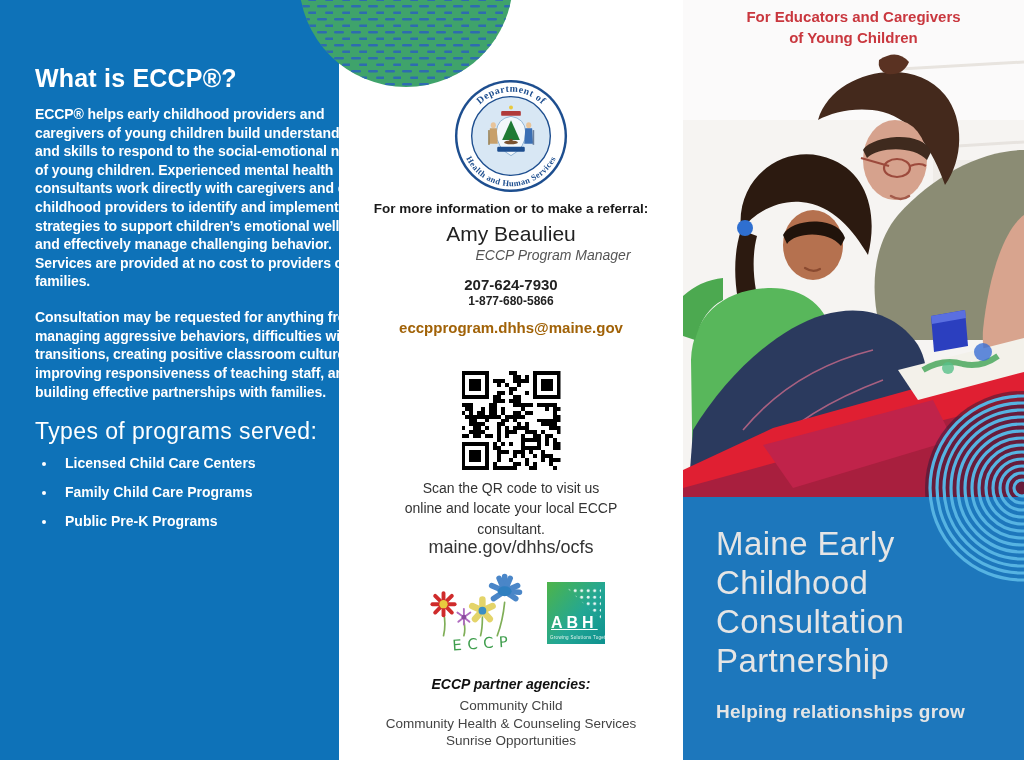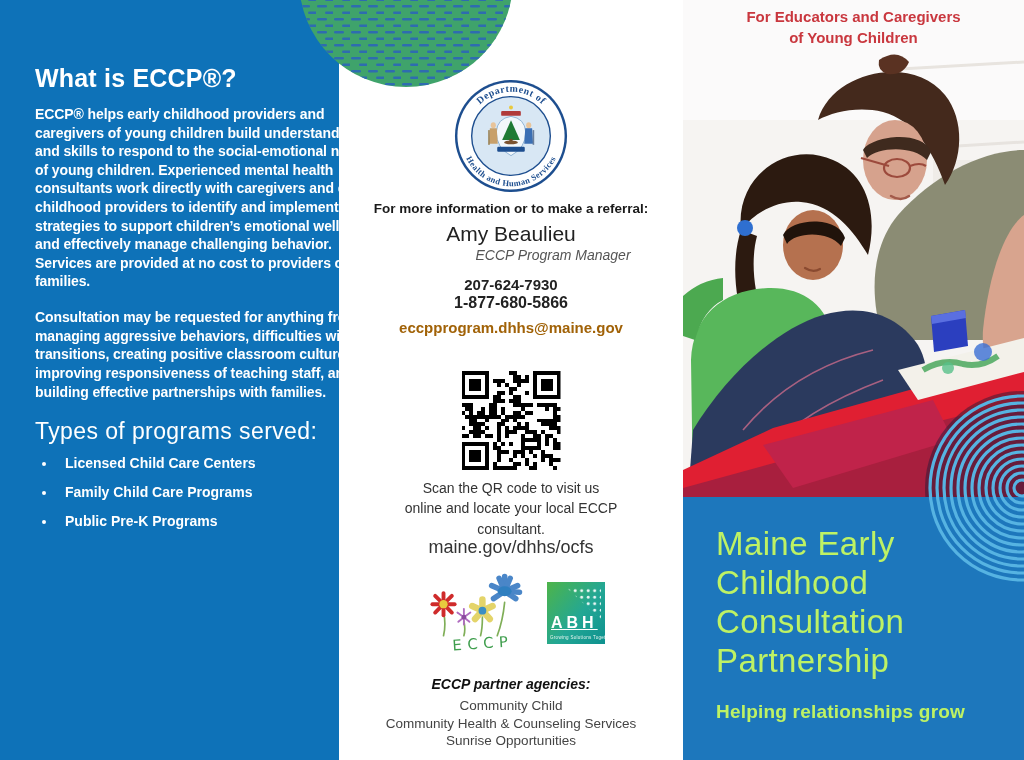--- a/index.html
+++ b/index.html
@@ -25,21 +25,21 @@
   .mid-panel{
     position:absolute;left:339px;top:0;width:344px;height:760px;background:#fff;
     text-align:center;color:#1a1a1a;z-index:1;
   }
   .mid-panel .abs{position:absolute;left:0;width:100%;}
   .seal{position:absolute;top:77px;left:50%;transform:translateX(-50%);width:118px;height:118px;}
   .referral-label{top:201px;font-size:13.5px;font-weight:bold;}
   .contact-name{top:222px;font-size:21px;font-weight:400;color:#222;}
   .contact-title{top:247px;font-size:14px;font-style:italic;color:#555;padding-left:42px;}
   .phone1{top:276px;font-size:15px;font-weight:600;color:#222;}
-  .phone2{top:294px;font-size:16px;font-weight:600;color:#222;}
+  .phone2{top:294px;font-size:12px;font-weight:600;color:#222;}
   .email{top:319px;font-size:15px;font-weight:600;color:#a16207;}
   .qr-wrap{position:absolute;top:371px;left:50%;transform:translateX(-50%);width:99px;height:99px;background:#fff;}
   .qr-wrap svg{width:99px;height:99px;display:block;}
   .qr-caption{top:478px;font-size:14px;line-height:1.45;color:#333;}
   .qr-caption span{display:inline-block;max-width:215px;}
   .website{top:537px;font-size:18px;color:#333;font-weight:400;}
   .logo-row{position:absolute;top:567px;left:0;width:100%;height:92px;display:flex;justify-content:center;align-items:center;gap:14px;}
   .eccp-logo{width:116px;height:88px;}
   .abh-logo{
     width:58px;height:62px;position:relative;
@@ -52,21 +52,21 @@
   .partner-line{font-size:13.5px;color:#444;line-height:1.3;}
   .partners-block{top:697px;}
   
   .right-panel{position:absolute;left:683px;top:0;width:341px;height:760px;overflow:hidden;z-index:1;}
   .photo{position:absolute;left:0;top:0;width:341px;height:497px;overflow:hidden;background:#f7f5f3;}
   .audience{
     position:absolute;top:6px;left:0;width:100%;text-align:center;z-index:3;
     color:#c9373e;font-weight:bold;font-size:15px;line-height:1.4;
   }
   .blue-bottom{
-    position:absolute;left:0;top:497px;width:341px;height:263px;background:#1d77bc;color:#bef264;
+    position:absolute;left:0;top:497px;width:341px;height:263px;background:#1d77bc;color:#e5e5e5;
     box-sizing:border-box;padding:28px 0 0 33px;
   }
   .brochure-title{font-size:33px;line-height:1.18;font-weight:400;letter-spacing:.4px;}
   .tagline{margin-top:20px;font-size:19px;font-weight:bold;letter-spacing:.2px;}
   .rings{position:absolute;left:239px;top:388px;width:200px;height:200px;z-index:2;pointer-events:none;}
 </style>
 </head>
 <body>
 
 <div class="left-panel">

